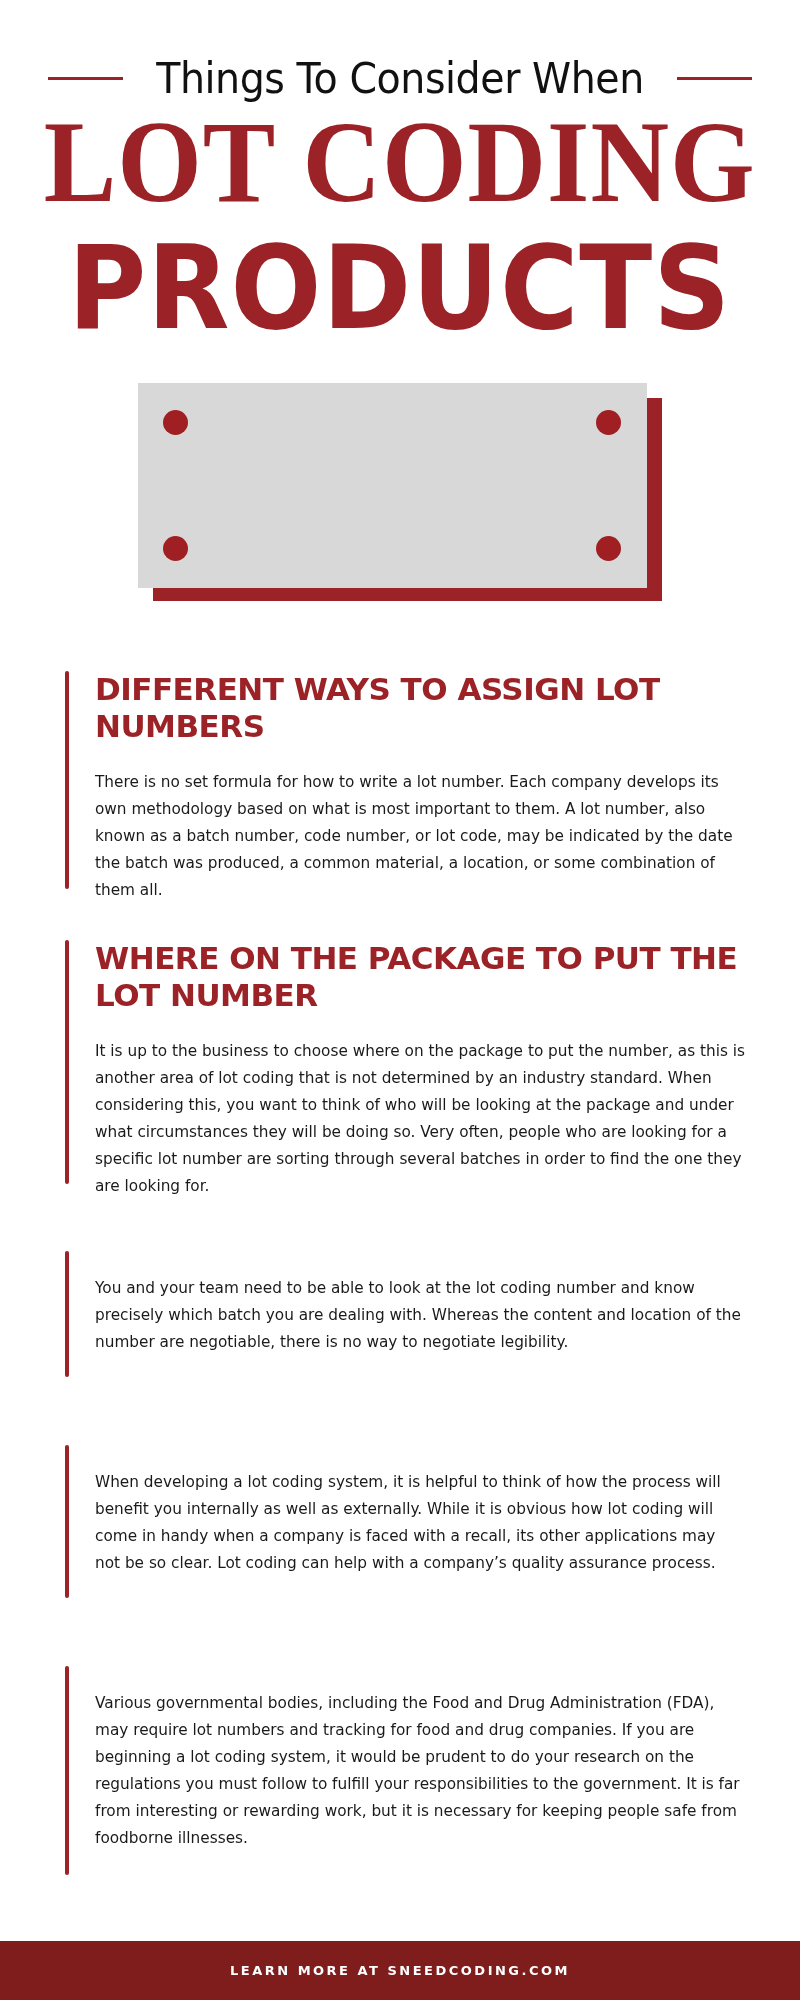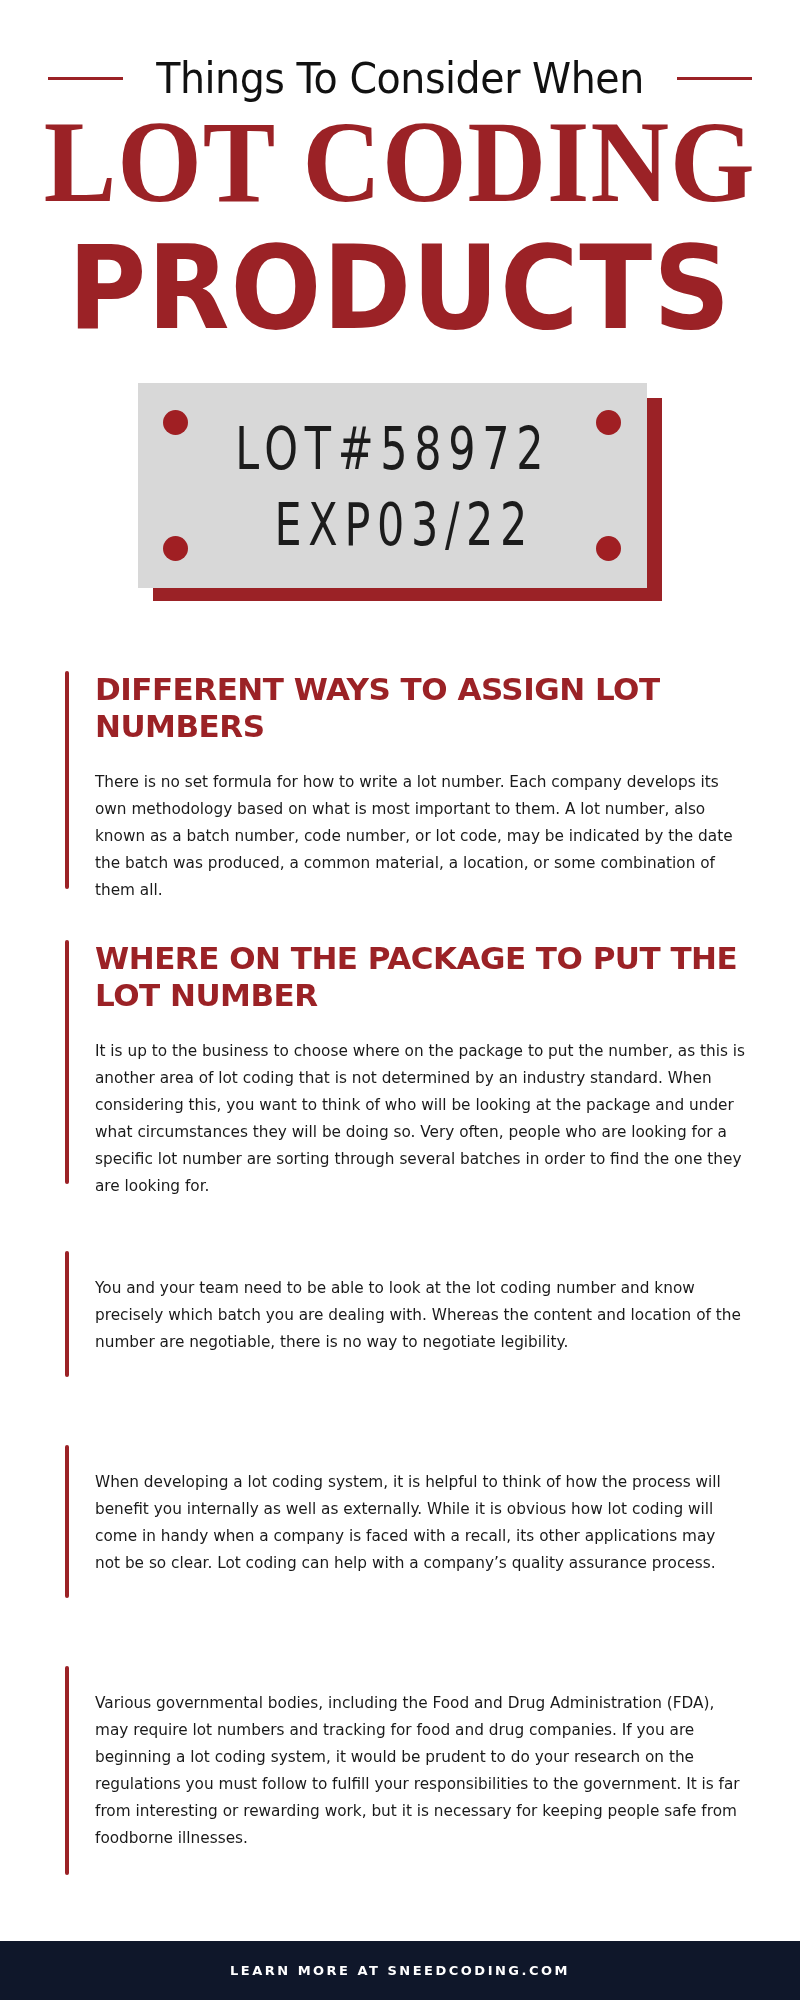--- a/index.html
+++ b/index.html
@@ -59,21 +59,21 @@
       text-transform: uppercase;
     }
     .section h2 span { display: inline-block; transform-origin: left; }
     .section p {
       margin-left: 30px; margin-top: 24px; font-family: "DejaVu Sans", sans-serif;
       font-size: 15.3px; line-height: 27px; color: #1a1a1a; width: 650px;
     }
 
     .footer {
       position: absolute; left: 0; top: 1941px; width: 800px; height: 59px;
-      background: #0f172a; display: flex; align-items: center; justify-content: center;
+      background: #7f1d1d; display: flex; align-items: center; justify-content: center;
     }
     .footer-text {
       font-family: "DejaVu Sans", sans-serif; font-weight: bold; font-size: 13px;
       color: #ffffff; letter-spacing: 2.5px;
     }
   </style>
 </head>
 <body>
 
 <div class="subtitle-row">
@@ -83,22 +83,20 @@
 </div>
 <div class="big-title l1"><span>LOT CODING</span></div>
 <div class="big-title l2"><span>PRODUCTS</span></div>
 
 <div class="label-shadow"></div>
 <div class="label-plate">
   <div class="dot tl"></div>
   <div class="dot tr"></div>
   <div class="dot bl"></div>
   <div class="dot br"></div>
-  <div class="plate-line p1"><span>LOT#58972</span></div>
-  <div class="plate-line p2"><span>EXP03/22</span></div>
 </div>
 
 <div class="section" style="top:671px; height:218px;">
   <div class="bar"></div>
   <h2><span>DIFFERENT WAYS TO ASSIGN LOT NUMBERS</span></h2>
   <p>There is no set formula for how to write a lot number. Each company develops its own methodology based on what is most important to them. A lot number, also known as a batch number, code number, or lot code, may be indicated by the date the batch was produced, a common material, a location, or some combination of them all.</p>
 </div>
 
 <div class="section" style="top:940px; height:244px;">
   <div class="bar"></div>

